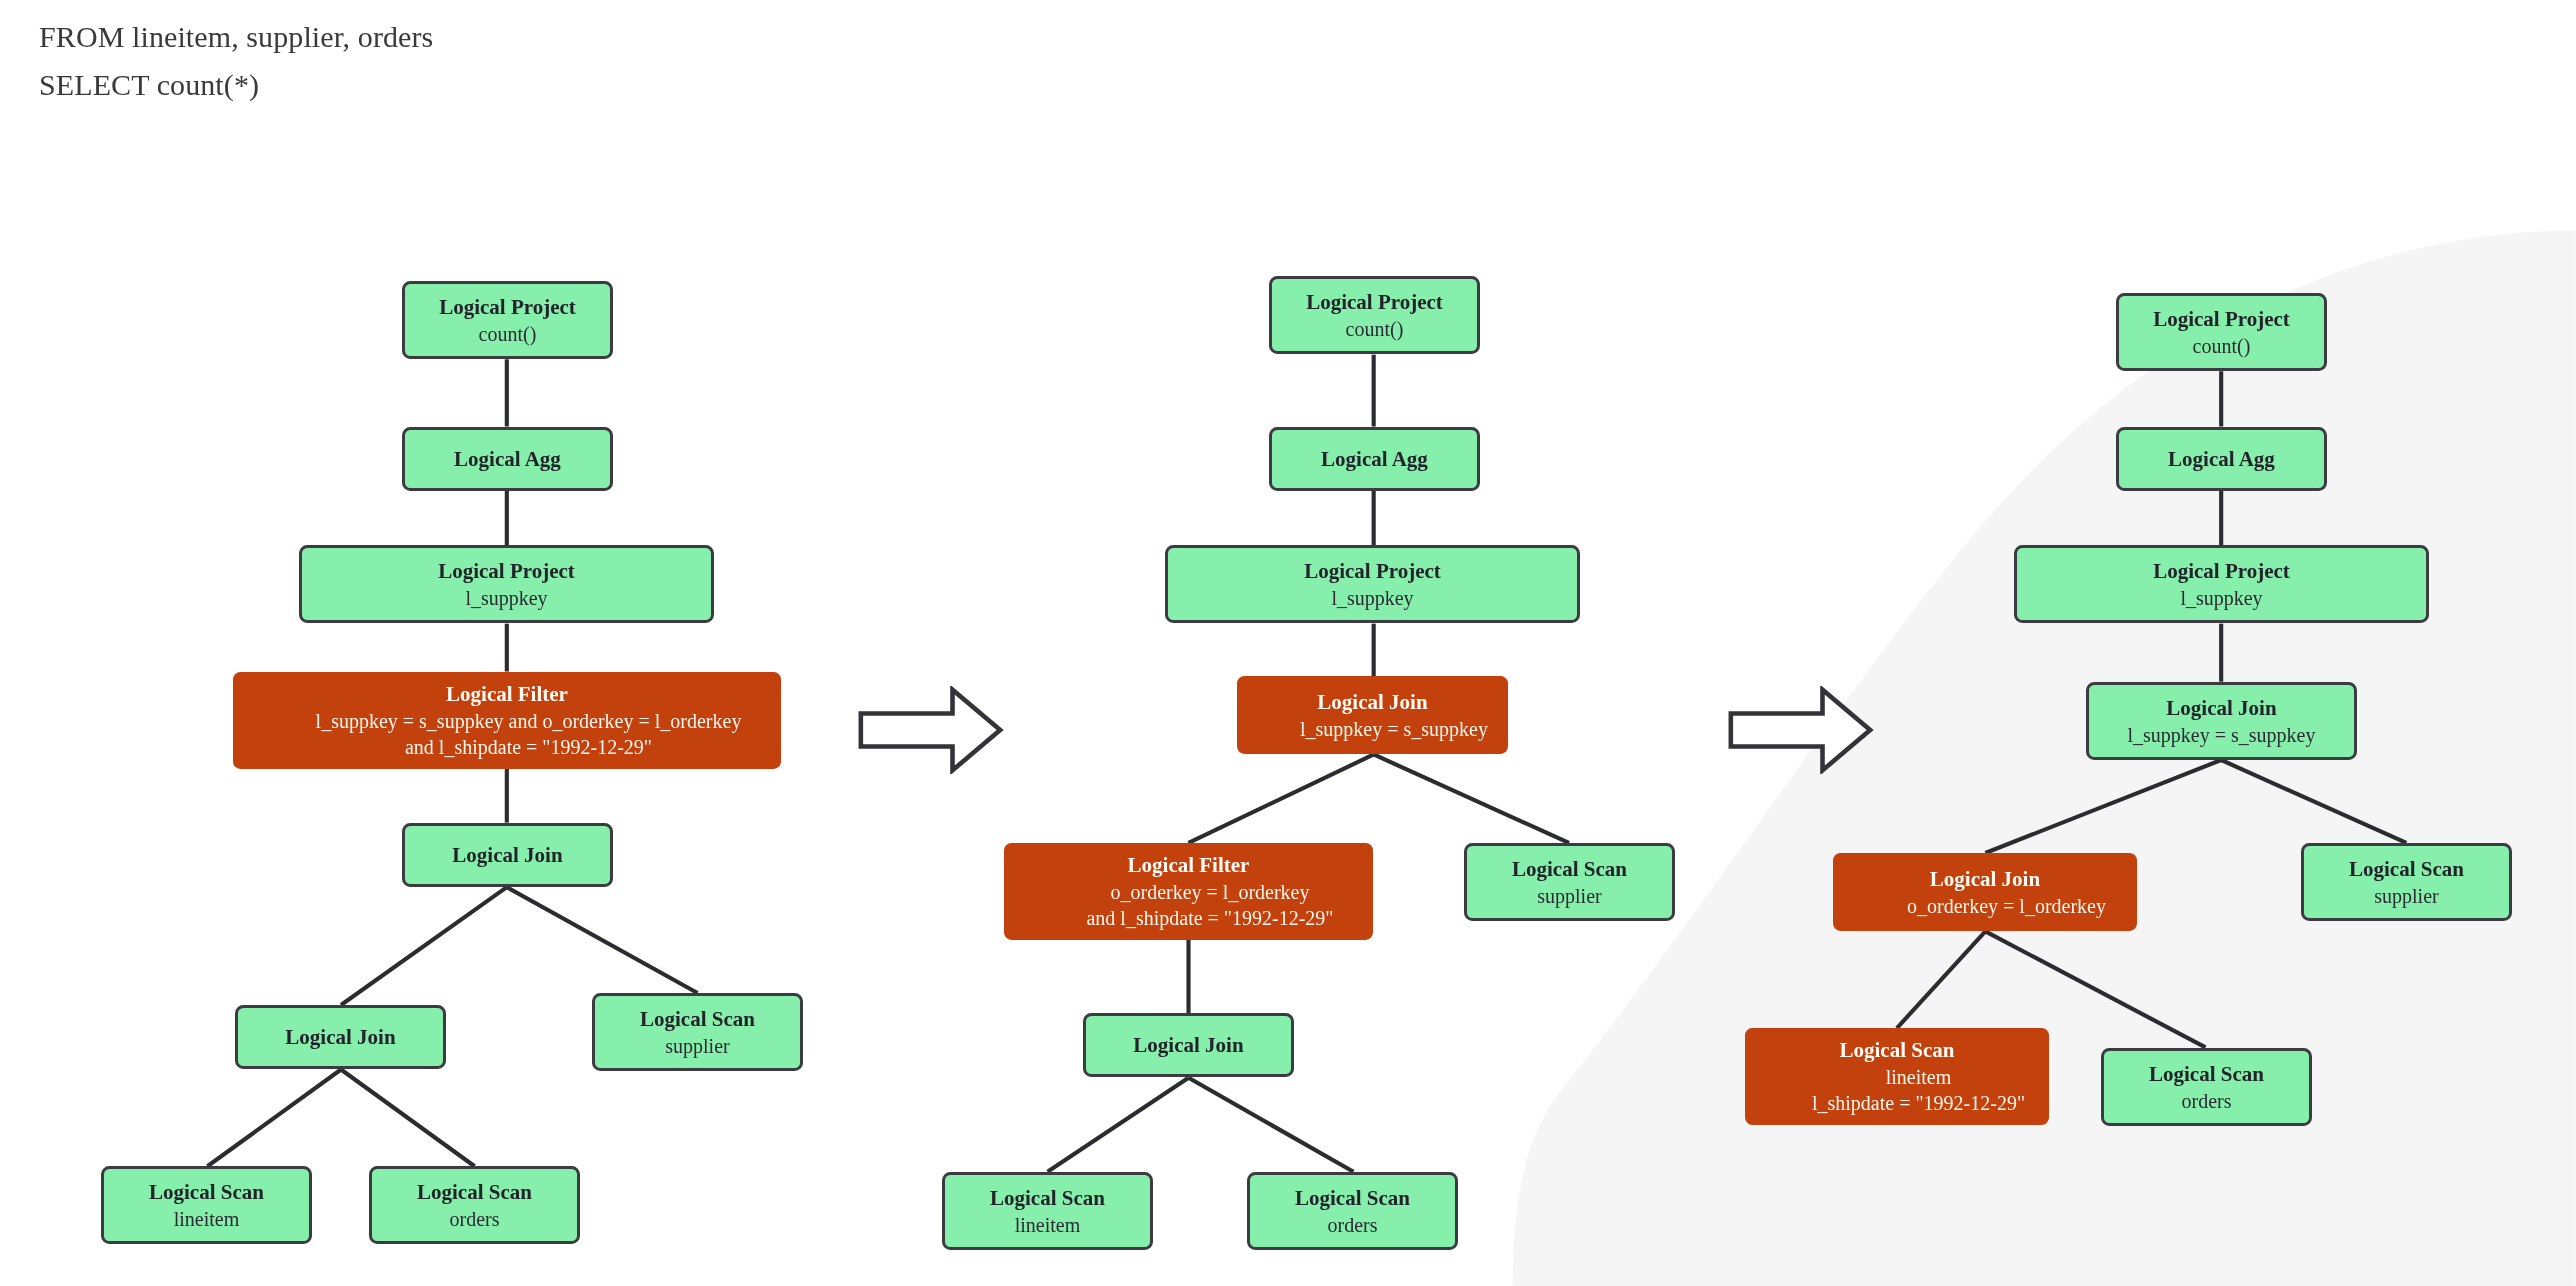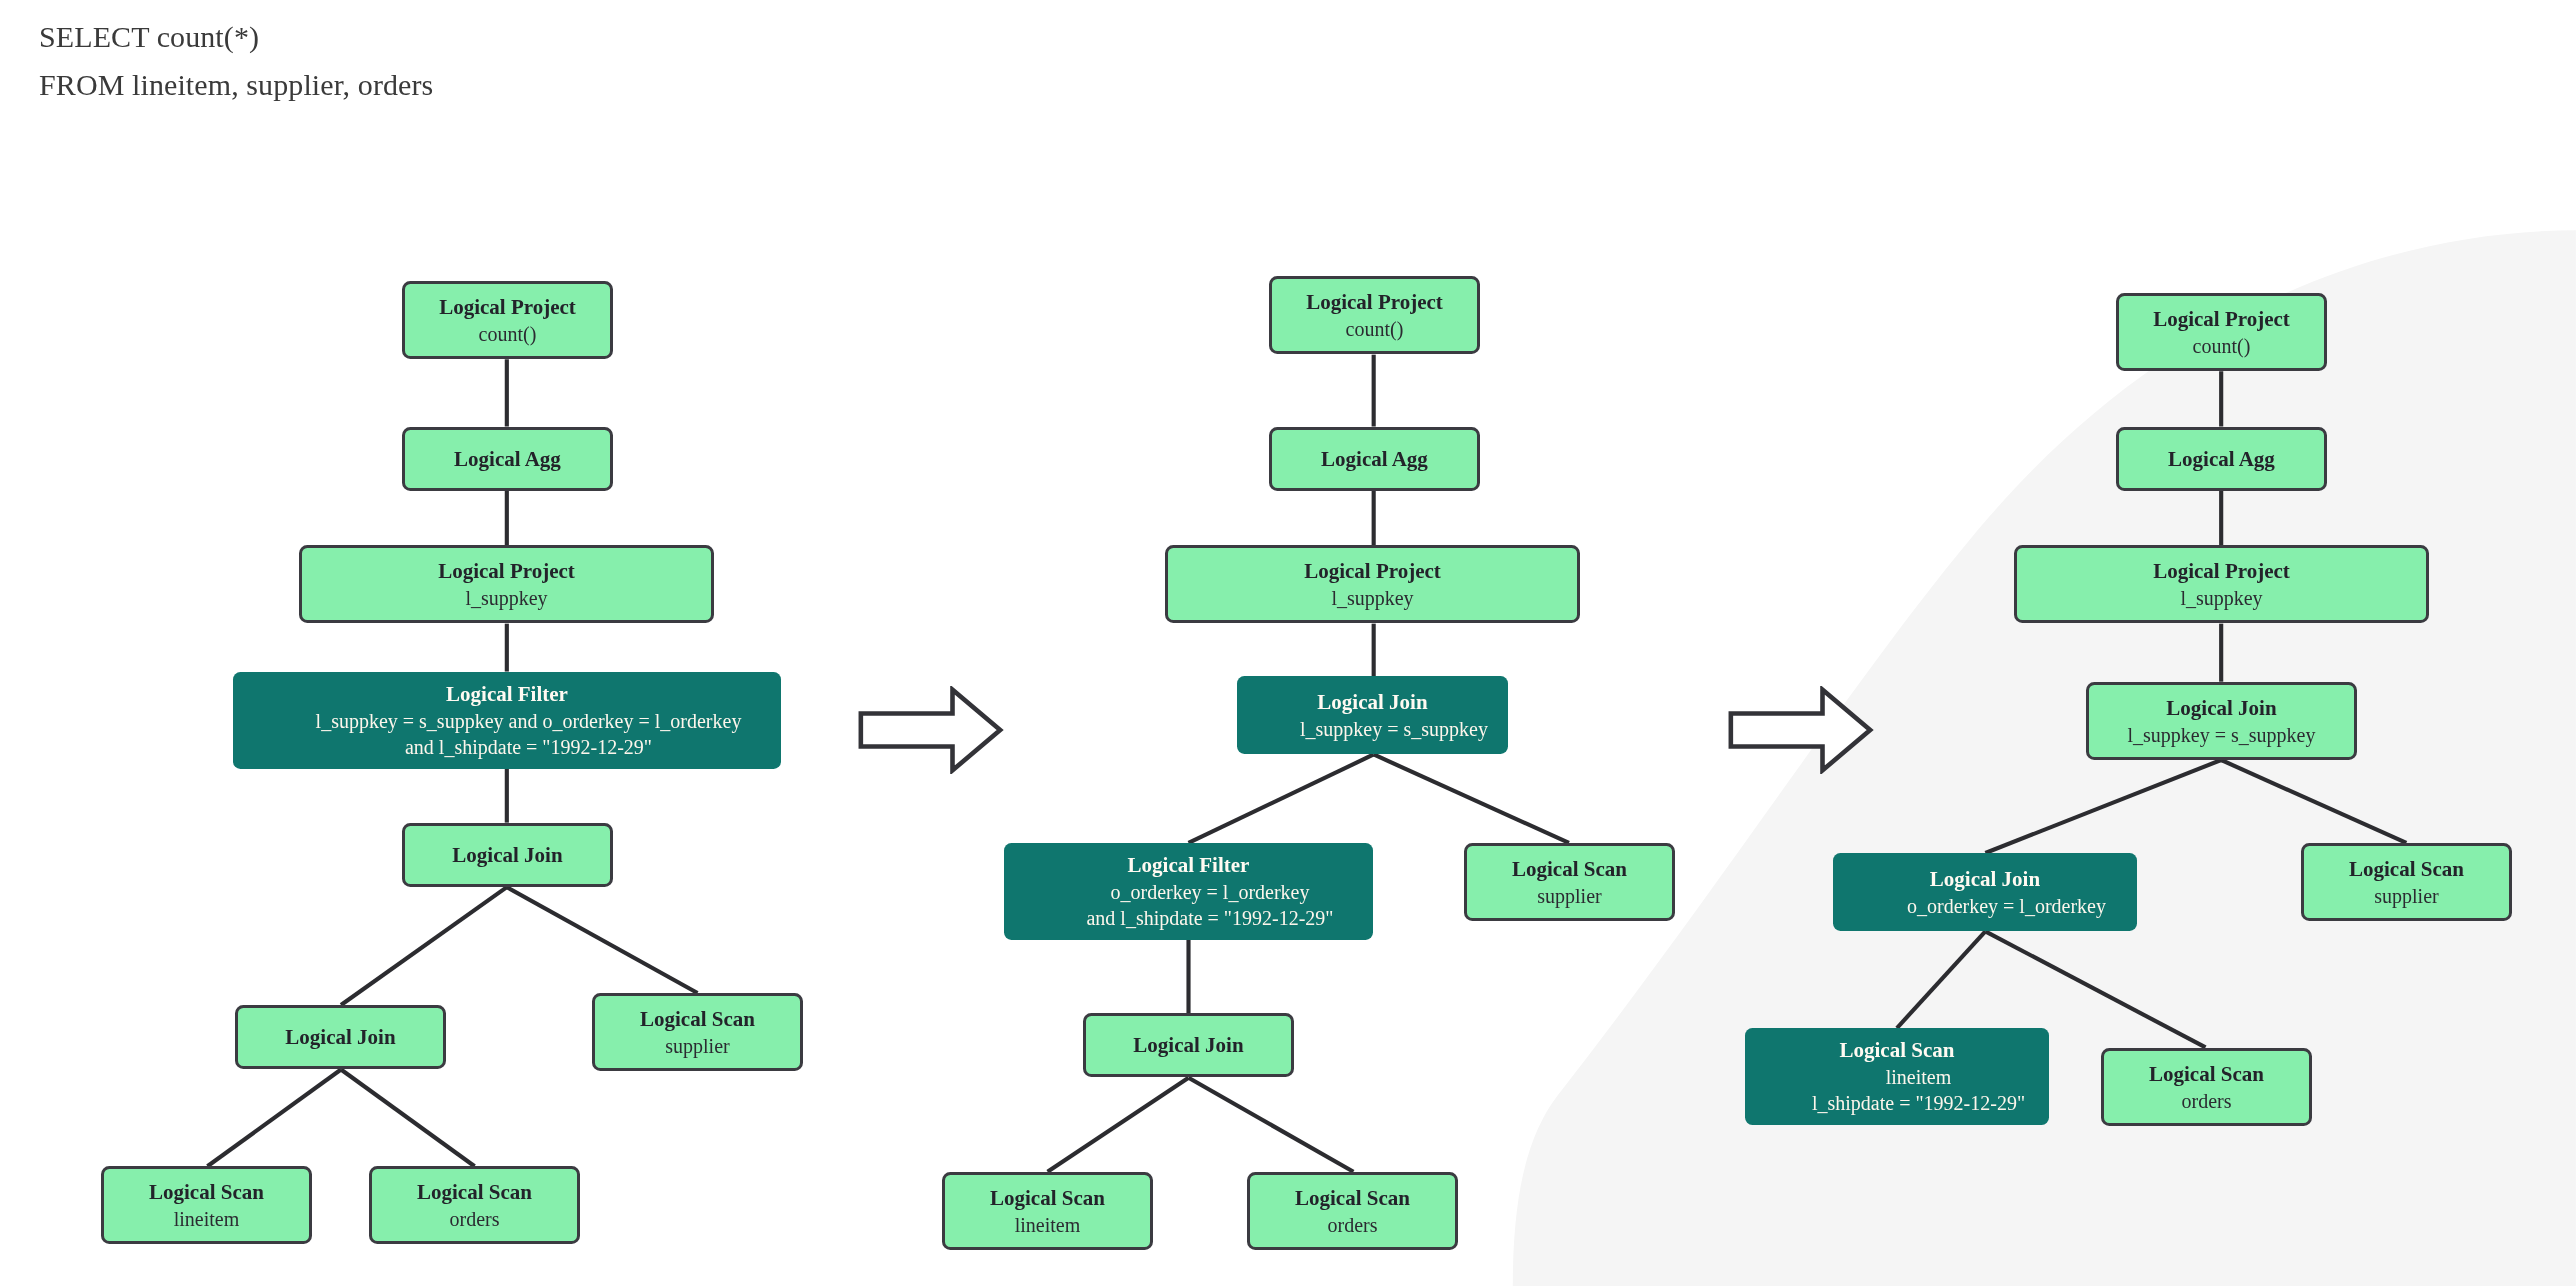--- a/index.html
+++ b/index.html
@@ -45,21 +45,21 @@
     justify-content:center;
     text-align:center;
     z-index:4;
   }
   .node.plain{
     background:#86efac;
     border:3.2px solid #3b3b41;
     border-radius:8.3px;
   }
   .node.hl{
-    background:#0f766e;
+    background:#c2410c;
     border:none;
     border-radius:7.4px;
   }
   .node .ttl{
     font-weight:bold;
     font-size:21px;
     color:#23232a;
     line-height:27px;
     white-space:nowrap;
   }
@@ -97,22 +97,22 @@
 
   <svg class="bg-blob" width="1102" height="1286" viewBox="0 0 1196 1396" style="left:1474px;top:0;">
     <path d="M 1196 250
              C 1000 250, 760 330, 560 560
              C 430 710, 270 960, 90 1190
              C 60 1230, 42 1290, 42 1396
              L 1196 1396 Z" fill="#f5f5f5"></path>
   </svg>
 
   <div class="sql">
+    <div class="sql-line">FROM lineitem, supplier, orders</div>
     <div class="sql-line">SELECT count(*)</div>
-    <div class="sql-line">FROM lineitem, supplier, orders</div>
   </div>
 
   <svg class="edges" width="2576" height="1286" viewBox="0 0 2796 1396">
     <g stroke="#2c2c30" stroke-width="4.5" fill="none" stroke-linecap="butt">
 
       <line x1="550" y1="390" x2="550" y2="463"></line>
       <line x1="550" y1="533" x2="550" y2="592"></line>
       <line x1="550" y1="677" x2="550" y2="729"></line>
       <line x1="550" y1="834" x2="550" y2="893"></line>
       <line x1="550" y1="963" x2="370" y2="1091"></line>

